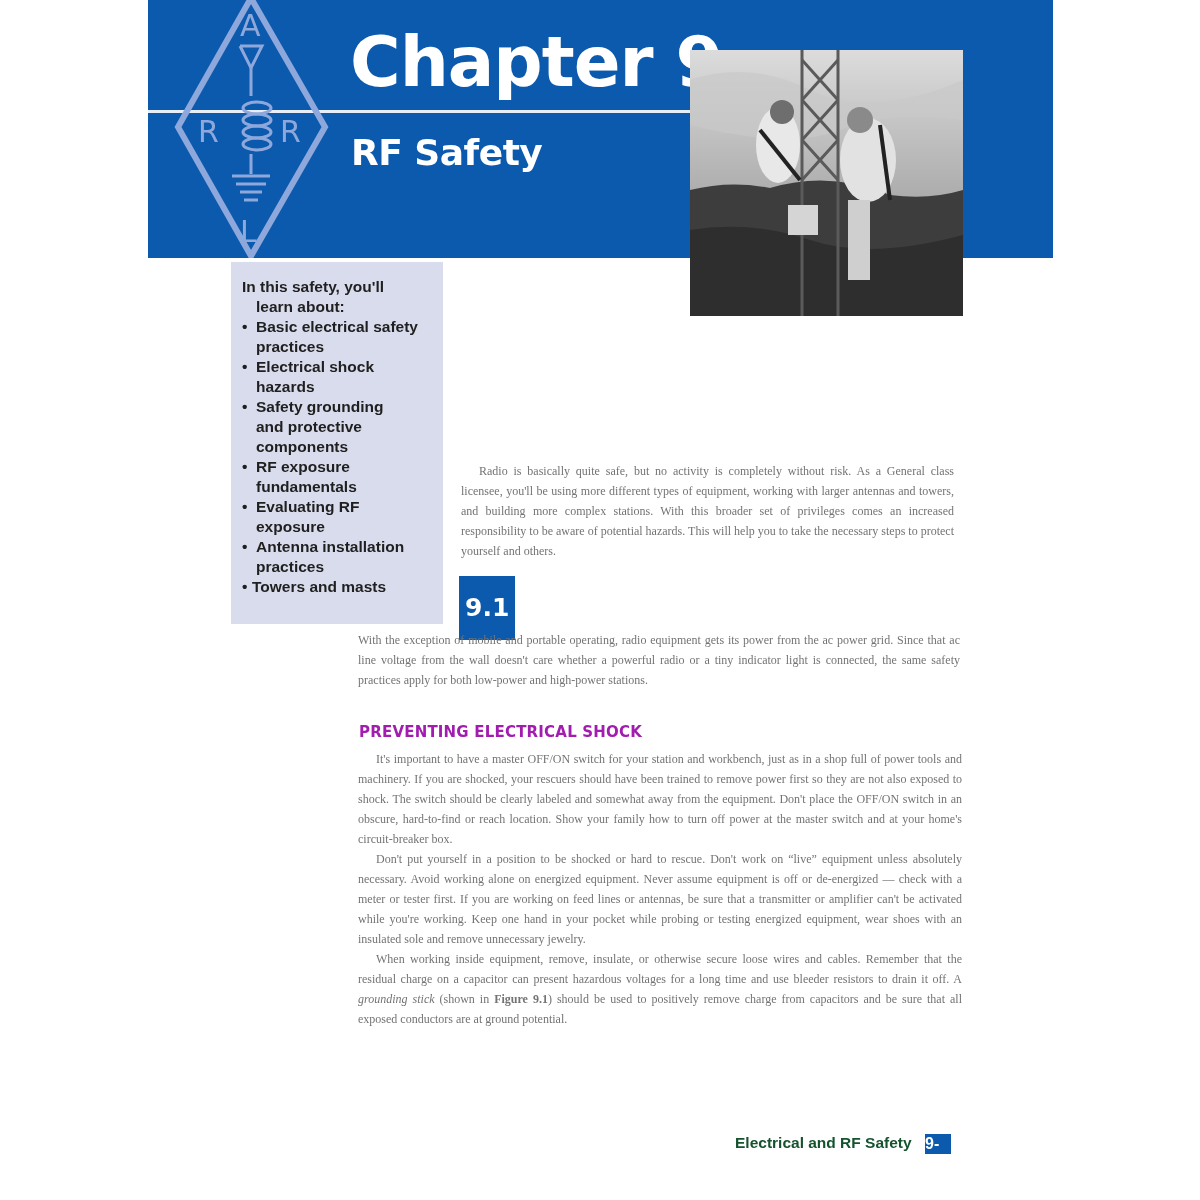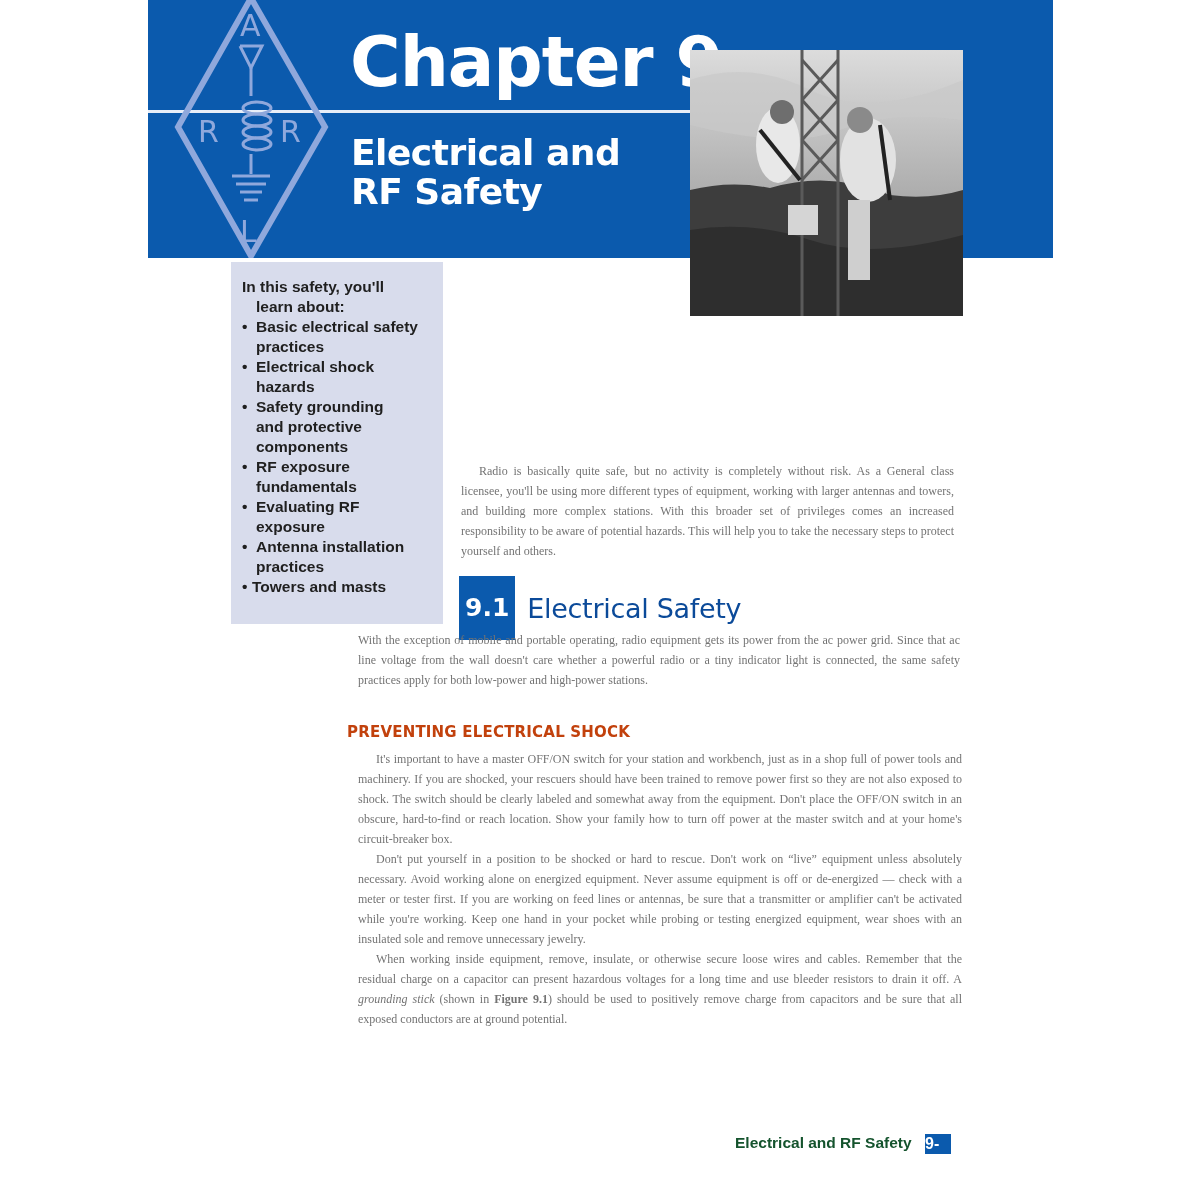--- a/index.html
+++ b/index.html
@@ -17,21 +17,21 @@
   .sidebar-text ul { list-style:none; margin:0; padding:0; }
   .sidebar-text li { position:relative; padding-left:14px; }
   .sidebar-text li .bullet { position:absolute; left:0; top:0; }
   .body-text { font-size:12px; line-height:20px; text-align:justify; color:#737373; }
   .para-intro { position:absolute; left:461px; top:461px; width:493px; }
   .indent { text-indent:18px; }
   .sec-head { position:absolute; left:459px; top:592px; height:32px; display:flex; align-items:center; }
   .sec-num { background:#0b5aad; color:#fff; font-family:"DejaVu Sans", sans-serif; font-weight:bold; font-size:25px; padding:16px 6px; height:32px; line-height:32px; }
   .sec-title { color:#0b4a99; font-family:"DejaVu Sans", sans-serif; font-size:27px; margin-left:12px; letter-spacing:-0.3px; }
   .para-91 { position:absolute; left:358px; top:630px; width:602px; }
-  .subhead { position:absolute; left:347px; top:723px; font-family:"DejaVu Sans", sans-serif; font-weight:bold; font-size:15px; color:#c2410c; letter-spacing:0.2px; }
+  .subhead { position:absolute; left:359px; top:723px; font-family:"DejaVu Sans", sans-serif; font-weight:bold; font-size:15px; color:#a21caf; letter-spacing:0.2px; }
   .para-shock { position:absolute; left:358px; top:749px; width:604px; }
   .para-shock p { margin:0; }
   .footer-title { position:absolute; left:735px; top:1134px; font-family:Liberation Sans, sans-serif; font-weight:bold; font-size:15.5px; color:#14532d; }
   .footer-page { position:absolute; left:925px; top:1134px; width:26px; height:20px; background:#0b5aad; color:#fff; font-family:"Liberation Sans", sans-serif; font-weight:bold; font-size:16px; line-height:20px; text-align:right; padding-right:22px; box-sizing:border-box; }
 </style>
 </head>
 <body>
 
 <div class="banner"></div>
 <div class="rule"></div>
@@ -56,21 +56,20 @@
   <g fill="#8fa8dc" font-family="DejaVu Sans, sans-serif" font-size="30">
     <text x="66" y="40">A</text>
     <text x="24" y="146">R</text>
     <text x="106" y="146">R</text>
     <text x="66" y="246">L</text>
   </g>
 </svg>
 
 <div class="chapter-title">Chapter 9</div>
 <div class="chapter-subtitle">
-  <div>Electrical and</div>
   <div>RF Safety</div>
 </div>
 
 <div class="photo">
   <svg width="273" height="266" viewBox="0 0 273 266">
     <defs>
       <linearGradient id="sky" x1="0" y1="0" x2="0" y2="1">
         <stop offset="0" stop-color="#dcdcdc"></stop>
         <stop offset="0.6" stop-color="#a8a8a8"></stop>
         <stop offset="1" stop-color="#bdbdbd"></stop>
@@ -143,21 +142,20 @@
       <span class="bullet">•</span>
       <div>Towers and masts</div>
     </li>
   </ul>
 </div>
 
 <p class="body-text para-intro indent" style="margin:0">Radio is basically quite safe, but no activity is completely without risk. As a General class licensee, you'll be using more different types of equipment, working with larger antennas and towers, and building more complex stations. With this broader set of privileges comes an increased responsibility to be aware of potential hazards. This will help you to take the necessary steps to protect yourself and others.</p>
 
 <div class="sec-head">
   <span class="sec-num">9.1</span>
-  <span class="sec-title">Electrical Safety</span>
 </div>
 
 <p class="body-text para-91 first" style="margin:0">With the exception of mobile and portable operating, radio equipment gets its power from the ac power grid. Since that ac line voltage from the wall doesn't care whether a powerful radio or a tiny indicator light is connected, the same safety practices apply for both low-power and high-power stations.</p>
 
 <div class="subhead">PREVENTING ELECTRICAL SHOCK</div>
 
 <div class="body-text para-shock">
   <p class="indent">It's important to have a master OFF/ON switch for your station and workbench, just as in a shop full of power tools and machinery. If you are shocked, your rescuers should have been trained to remove power first so they are not also exposed to shock. The switch should be clearly labeled and somewhat away from the equipment. Don't place the OFF/ON switch in an obscure, hard-to-find or reach location. Show your family how to turn off power at the master switch and at your home's circuit-breaker box.</p>
   <p class="indent">Don't put yourself in a position to be shocked or hard to rescue. Don't work on “live” equipment unless absolutely necessary. Avoid working alone on energized equipment. Never assume equipment is off or de-energized — check with a meter or tester first. If you are working on feed lines or antennas, be sure that a transmitter or amplifier can't be activated while you're working. Keep one hand in your pocket while probing or testing energized equipment, wear shoes with an insulated sole and remove unnecessary jewelry.</p>
   <p class="indent"><span>When working inside equipment, remove, insulate, or otherwise secure loose wires and cables. Remember that the residual charge on a capacitor can present hazardous voltages for a long time and use bleeder resistors to drain it off. A </span><i>grounding stick</i><span> (shown in </span><b>Figure 9.1</b><span>) should be used to positively remove charge from capacitors and be sure that all exposed conductors are at ground potential.</span></p>

